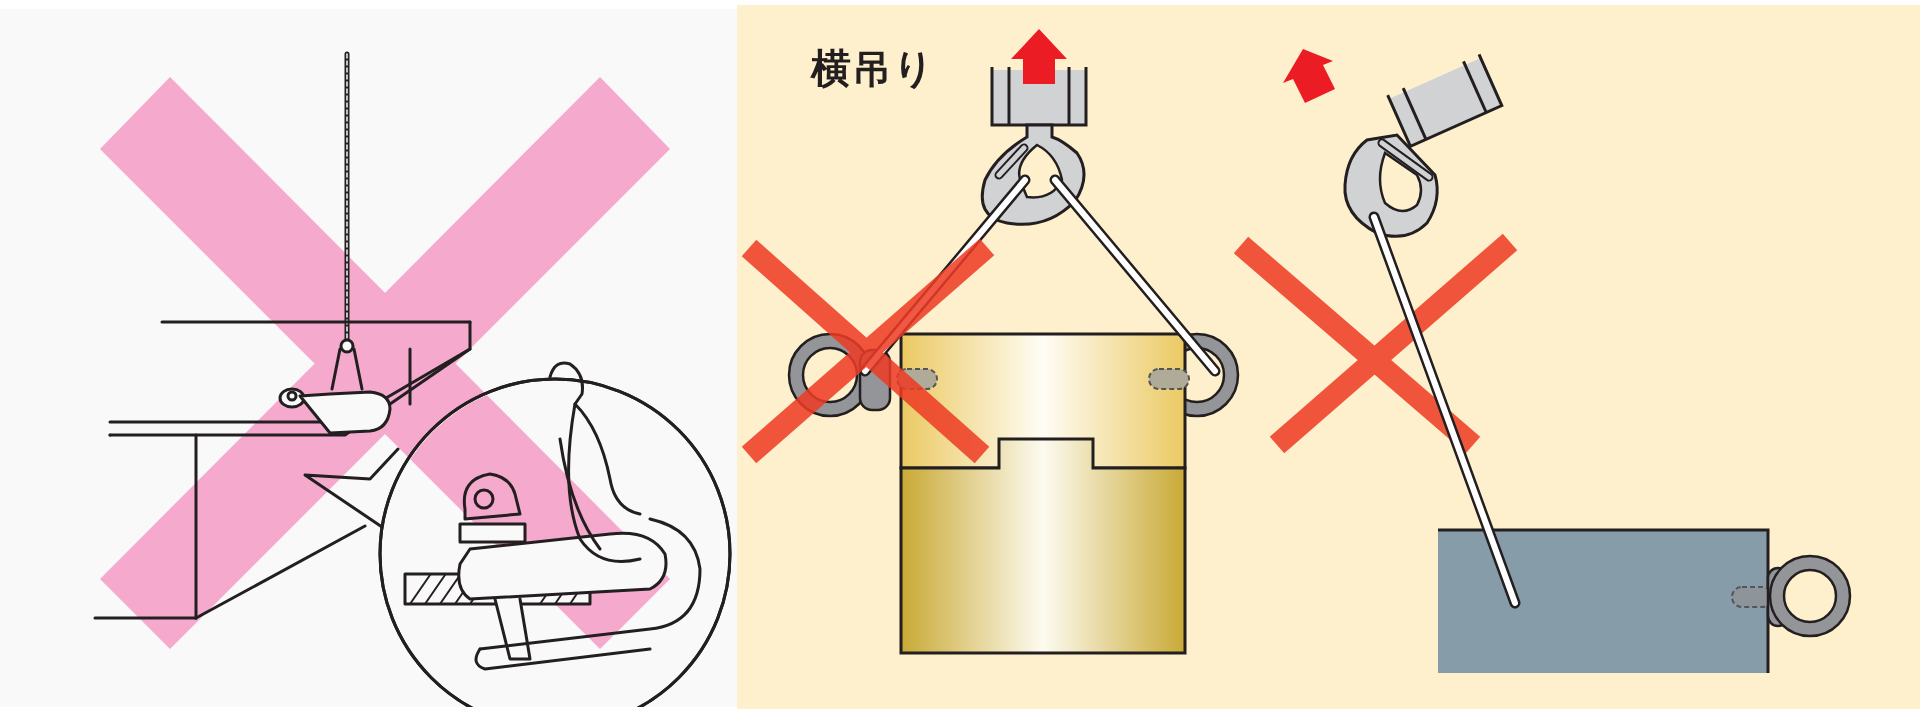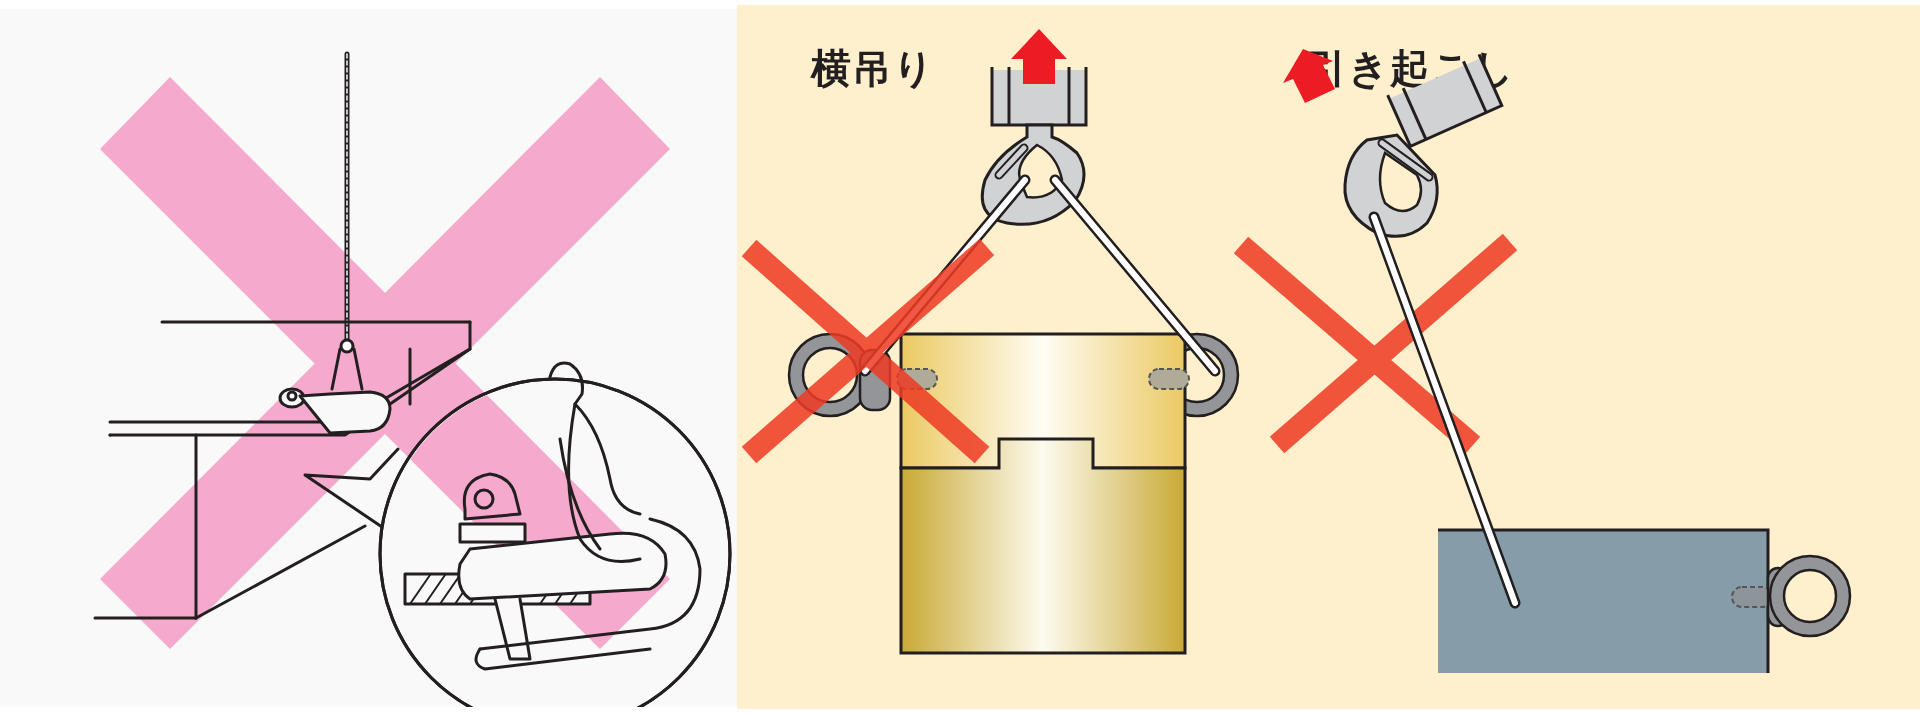--- a/index.html
+++ b/index.html
@@ -78,21 +78,20 @@
 
       <path d="M550,368 Q555,350 570,355 Q585,365 582,385 L575,395 Q560,480 580,530 Q600,560 640,550"></path>
       <path d="M575,395 Q600,420 610,470 Q615,500 640,505"></path>
       <path d="M560,430 Q570,500 600,540"></path>
     </g>
   </svg>
 </div>
 
 <div class="panel" id="panel-right">
   <div class="label" id="label-yokotsuri">横吊り</div>
-  <div class="label" id="label-hikiokoshi">引き起こし</div>
 
   <svg width="1183" height="708" viewBox="0 0 1183 708">
     <defs>
       <linearGradient id="brass" x1="0" x2="1" y1="0" y2="0">
         <stop offset="0" stop-color="#c9a935"></stop>
         <stop offset="0.5" stop-color="#fdfbf0"></stop>
         <stop offset="1" stop-color="#c9a935"></stop>
       </linearGradient>
       <linearGradient id="brassTop" x1="0" x2="1" y1="0" y2="0">
         <stop offset="0" stop-color="#ebc962"></stop>

